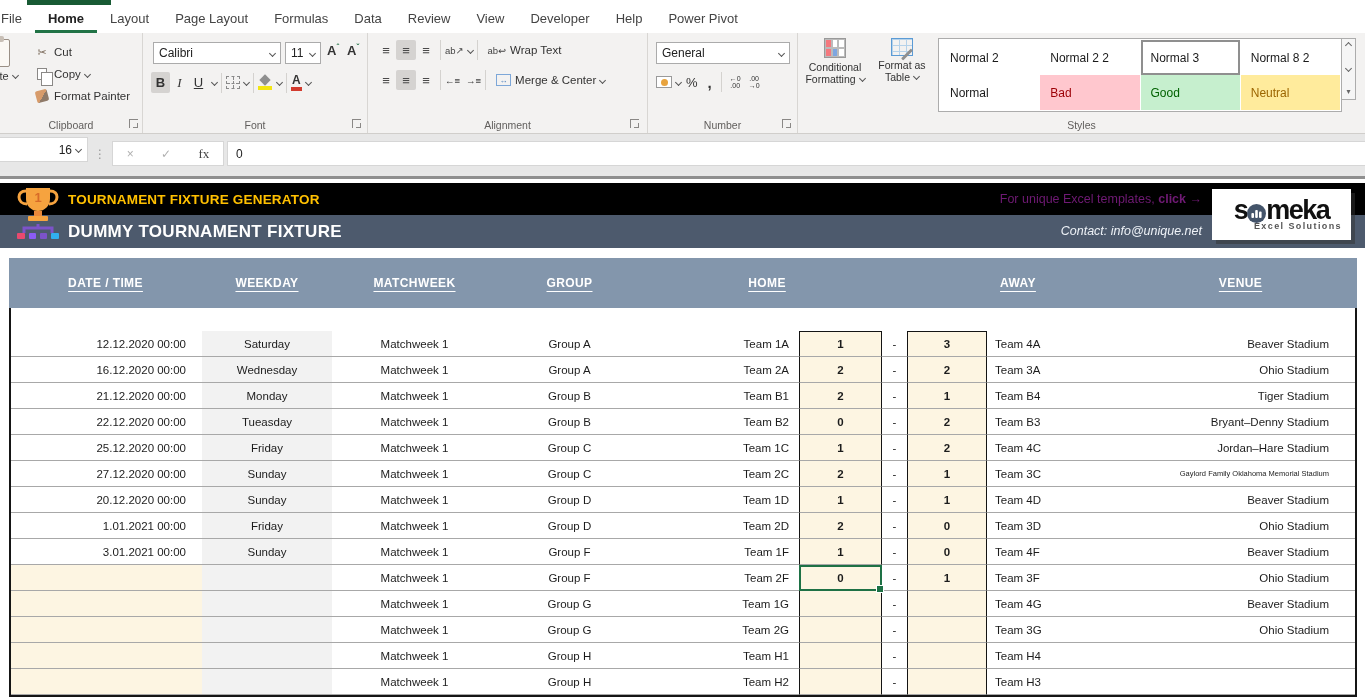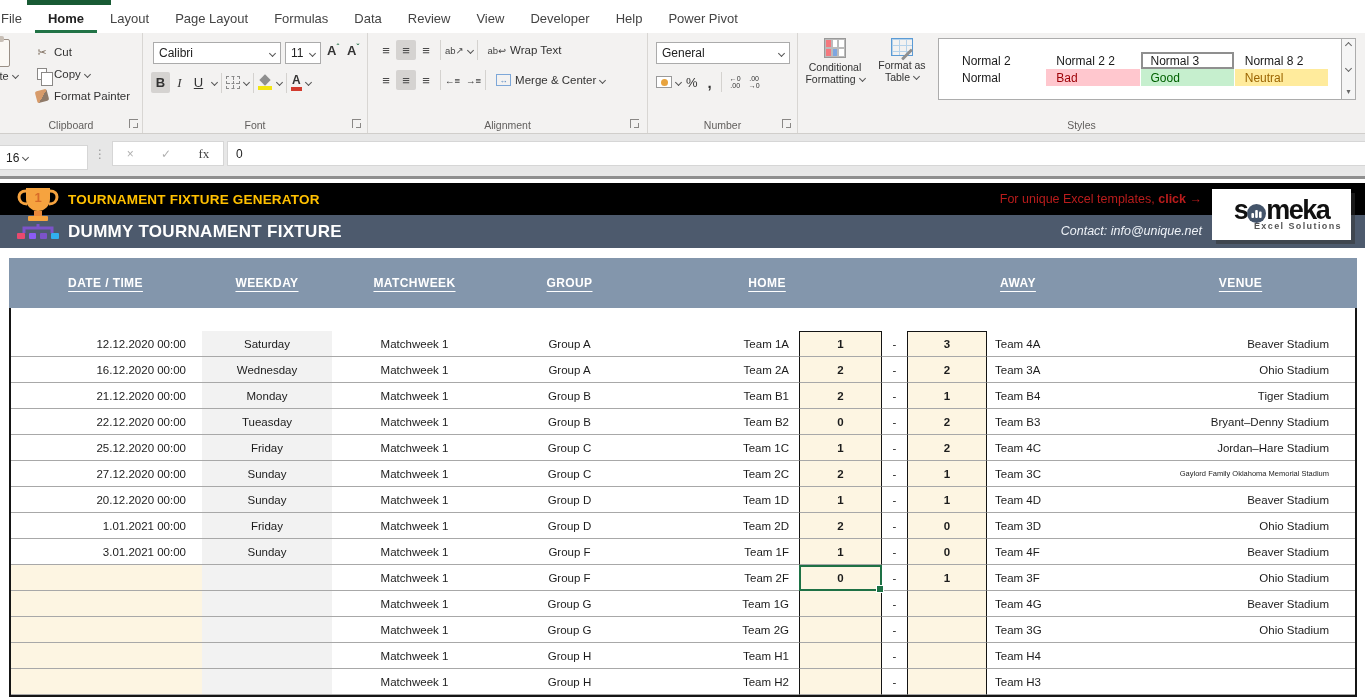--- a/index.html
+++ b/index.html
@@ -79,52 +79,52 @@
 
 .g-styles{left:798px;width:567px;border-right:none}
 .big-btn{position:absolute;top:5px;text-align:center;font-size:10.5px;color:#333;line-height:12px}
 .cf-btn{left:4px;width:66px}
 .fat-btn{left:72px;width:64px}
 .cf-ic{width:22px;height:20px;margin:0 auto 3px;display:grid;grid-template-columns:1fr 1fr 1fr;grid-template-rows:1fr 1fr;border:1px solid #999;background:#fff}
 .cf-ic span{border:0.5px solid #bbb}
 .cell-r{background:#f4797e}.cell-b{background:#7ea6e0}.cell-w{background:#fff}
 .fat-ic{width:22px;height:18px;margin:0 auto 3px;border:1px solid #5b9bd5;background-image:linear-gradient(#b5d2ea 1px,transparent 1px),linear-gradient(90deg,#b5d2ea 1px,transparent 1px);background-size:7px 6px;position:relative}
 .fat-ic::after{content:'';position:absolute;right:-2px;bottom:-1px;width:14px;height:3px;background:#8f8f8f;transform:rotate(-45deg);border-radius:1px}
-.gallery{position:absolute;left:140px;top:5px;width:404px;height:62px;background:#fff;border:1px solid #acacac;display:grid;grid-template-columns:repeat(4,1fr);padding:13px;column-gap:1px}
+.gallery{position:absolute;left:140px;top:5px;width:404px;height:74px;background:#fff;border:1px solid #acacac;display:grid;grid-template-columns:repeat(4,1fr);padding:1px;column-gap:1px}
 .style-item{display:flex;align-items:center;padding-left:8px;font-size:12px;color:#1a1a1a;border:2px solid transparent;white-space:nowrap;overflow:hidden}
 .v-selected{border-color:#8f8f8f}
 .v-bad{background:#ffc7ce;color:#9c0006}
 .v-good{background:#c6efce;color:#006100}
 .v-neutral{background:#ffeb9c;color:#9c6500}
 .gal-strip{position:absolute;left:544px;top:5px;width:14px;height:62px;border:1px solid #acacac;border-left:none;background:#f5f5f5;display:flex;flex-direction:column;justify-content:space-between;align-items:center;padding:4px 0}
 .tiny-chev{width:5px;height:5px;border-right:1.2px solid #666;border-bottom:1.2px solid #666}
 .up{transform:rotate(-135deg)}.down{transform:rotate(45deg)}
 .drop-lines{font-size:8px;color:#666;line-height:6px}
 
 
 .fbar{height:39px;background:#e7e7e7;position:relative;border-top:1px solid #d0cecb}
-.namebox{position:absolute;left:0;top:11px;width:88px;height:25px;background:#fff;border:1px solid #d6d6d6;border-left:none;display:flex;align-items:center;justify-content:flex-start;padding:0 6px;font-size:12px;color:#222}
+.namebox{position:absolute;left:0;top:3px;width:88px;height:25px;background:#fff;border:1px solid #d6d6d6;border-left:none;display:flex;align-items:center;justify-content:flex-end;padding:0 6px;font-size:12px;color:#222}
 .fdots{position:absolute;left:94px;top:7px;height:25px;display:flex;align-items:center;color:#9a9a9a;font-size:12px}
 .fx-panel{position:absolute;left:112px;top:7px;width:112px;height:25px;background:#fff;border:1px solid #d6d6d6;display:flex;align-items:center;justify-content:space-around}
 .fx-panel .dis{color:#b0b0b0;font-size:12px}
 .fx-sym{font-family:"Liberation Serif",serif;font-size:13px;color:#444}
 .fvalue{position:absolute;left:227px;top:7px;right:0;height:25px;background:#fff;border:1px solid #d6d6d6;border-right:none;display:flex;align-items:center;padding:0 8px;font-size:12px;color:#222}
 
 
 .divider .d1{height:4px;background:#e8e8e8}
 .divider .d2{height:3px;background:#8f8f8f}
 .divider .d3{height:4px;background:#fff}
 
 
 .banner{position:relative;height:65px}
 .b-black{height:32px;background:#000}
 .b-slate{height:33px;background:#4d5a6d}
 .trophy{position:absolute;left:13px;top:2px;width:50px;height:60px}
 .banner-title{position:absolute;left:68px;top:0;height:32px;line-height:33px;color:#ffc000;font-weight:700;font-size:13.5px;letter-spacing:.2px}
-.promo{position:absolute;right:163px;top:0;height:48px;line-height:33px;color:#b91c1c;font-size:12.5px}
+.promo{position:absolute;right:163px;top:0;height:48px;line-height:33px;color:#701a75;font-size:12.5px}
 .promo b{font-weight:700}
 .banner-sub{position:absolute;left:68px;top:32px;height:33px;line-height:33px;color:#fff;font-weight:700;font-size:17px;letter-spacing:.3px}
 .contact{position:absolute;right:163px;top:32px;height:33px;line-height:33px;color:#eef2f7;font-style:italic;font-size:12.5px}
 .logo{position:absolute;right:14px;top:6px;width:139px;height:51px;background:#fff;box-shadow:4px 4px 0 rgba(50,50,50,.5);display:flex;flex-direction:column;align-items:center;justify-content:center}
 .logo-text{font-size:27px;font-weight:700;letter-spacing:-1.5px;line-height:25px;color:#111;display:flex;align-items:center}
 .logo-text svg{margin:4px 0 -1px}
 .logo-sub{font-size:9px;font-weight:700;color:#555;letter-spacing:1.4px;align-self:flex-end;padding-right:9px;margin-top:-2px}
 
 
 .sheet{position:relative;background:#fff}

